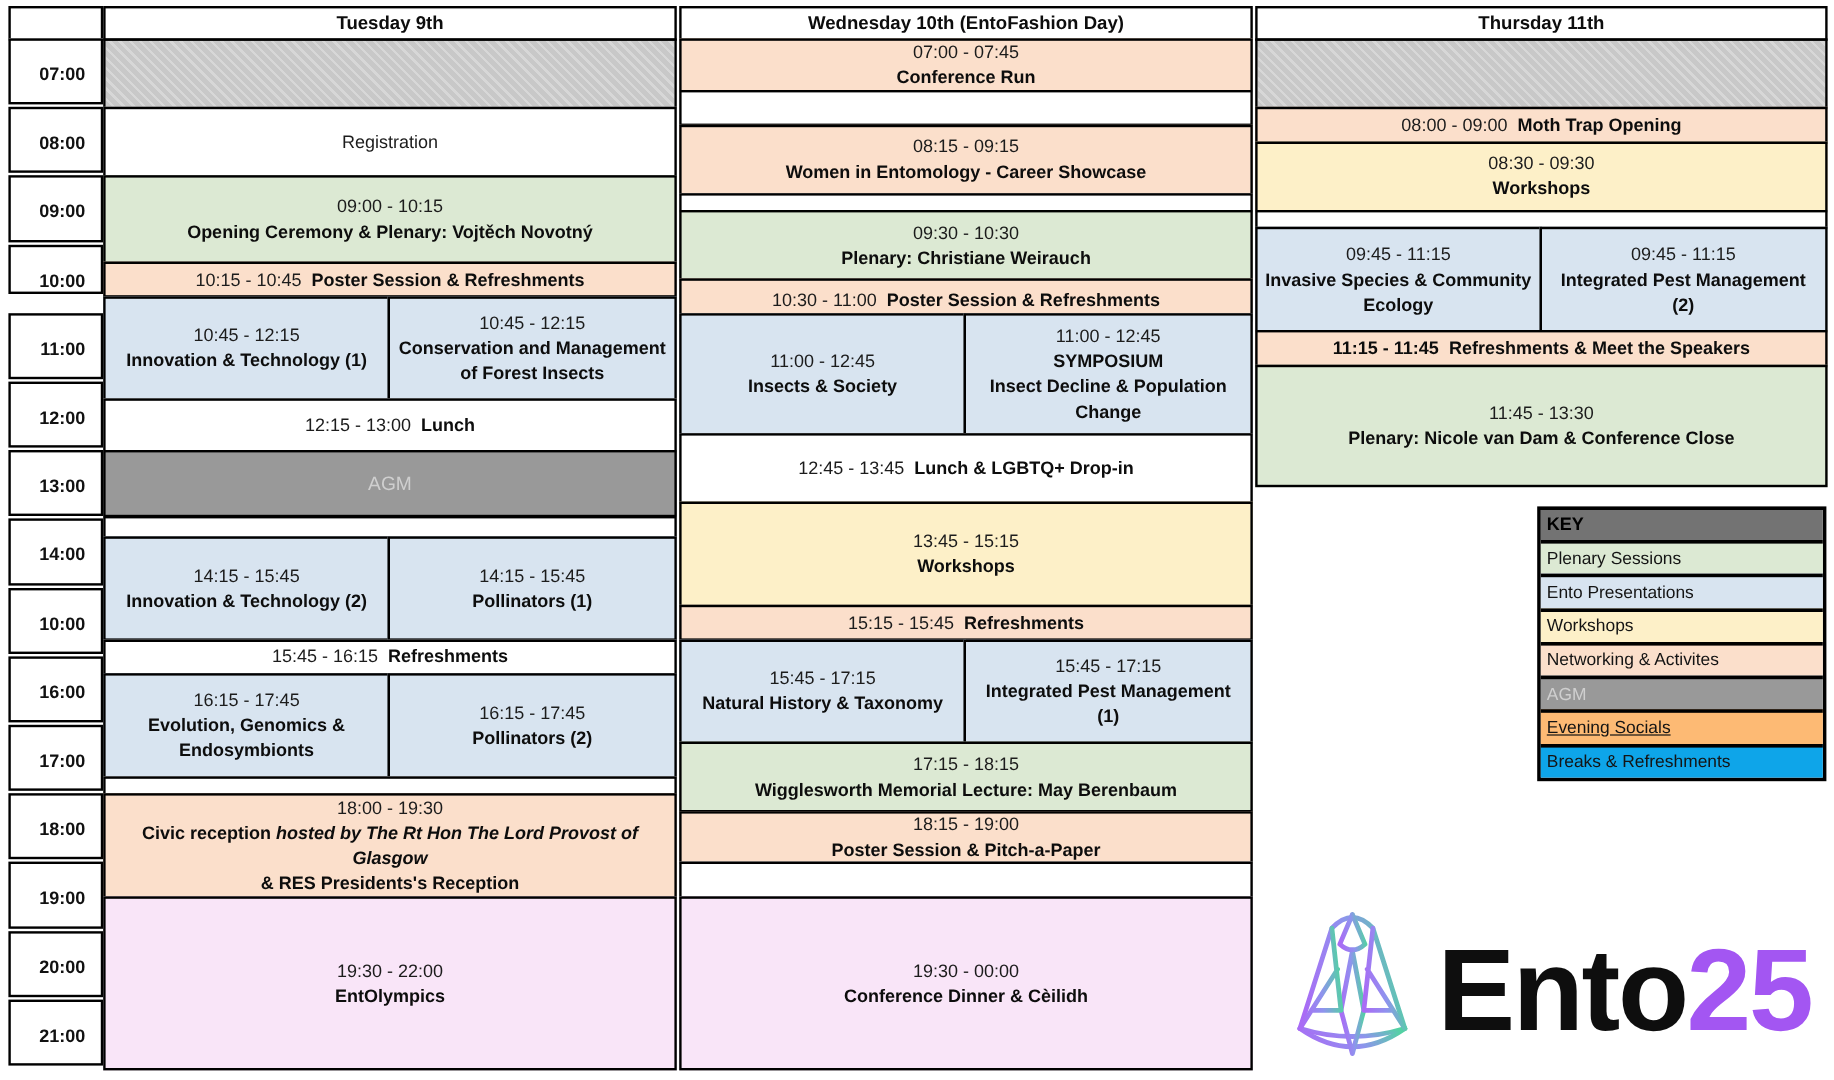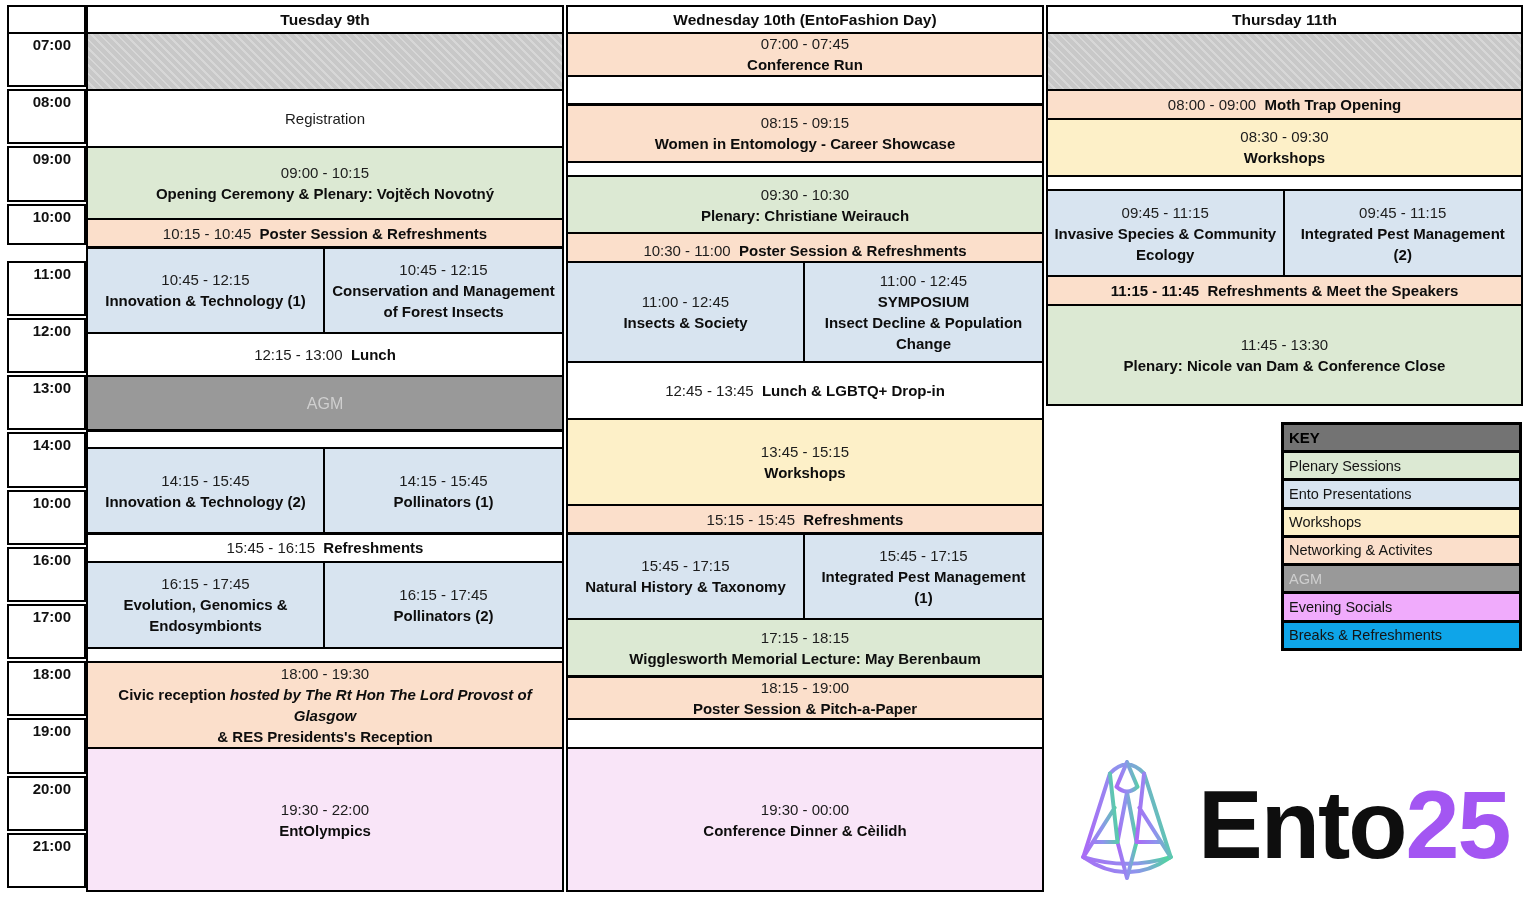--- a/index.html
+++ b/index.html
@@ -5,21 +5,21 @@
   html,body{margin:0;padding:0;background:#ffffff;}
   body{font-family:"Liberation Sans", sans-serif;}
   #sheet{position:relative;width:1528px;height:900px;background:#fff;overflow:hidden;}
 
   
   #time-col{position:absolute;left:7px;top:0;width:79px;height:900px;}
   .time-head{position:absolute;left:0;top:5px;width:100%;height:29px;background:#fff;
              border:2px solid var(--border);box-sizing:border-box;}
   .tcell{position:absolute;left:0;width:100%;background:#fff;border:2px solid var(--border);
          box-sizing:border-box;}
-  .tlabel{font-weight:bold;font-size:15px;color:#111;text-align:right;padding:2px 13px 0 0;}
+  .tlabel{font-weight:bold;font-size:15px;color:#111;text-align:right;padding:20px 13px 0 0;}
 
   
   .day-col{position:absolute;top:0;height:900px;}
   #day-0{left:86px;width:478px;}
   #day-1{left:566px;width:478px;}
   #day-2{left:1046px;width:477px;}
   .day-header{position:absolute;top:5px;left:0;right:0;height:29px;background:#fff;
               border:2px solid var(--border);box-sizing:border-box;display:flex;align-items:center;
               justify-content:center;font-weight:bold;font-size:15.5px;color:#0d0d0d;}
   .events{position:absolute;left:0;right:0;top:0;bottom:0;}
@@ -266,21 +266,21 @@
   </div>
 
   <div id="key-box">
     <div id="key-title">KEY</div>
 
   <div class="key-row" style="background: rgb(220, 233, 211);">Plenary Sessions</div>
       <div class="key-row" style="background: rgb(216, 228, 240);">Ento Presentations</div>
       <div class="key-row" style="background: rgb(253, 240, 200);">Workshops</div>
       <div class="key-row" style="background: rgb(251, 223, 203);">Networking &amp; Activites</div>
       <div class="key-row light" style="background: rgb(153, 153, 153);">AGM</div>
-      <div class="key-row" style="background: #f0abfc;">Evening Socials</div>
+      <div class="key-row" style="background: #fdba74; text-decoration: underline;">Evening Socials</div>
       <div class="key-row" style="background: #0ea5e9;">Breaks &amp; Refreshments</div>
     </div>
 
   <div id="logo">
     <svg viewBox="0 0 120 152" width="114" height="146" aria-hidden="true">
       <defs>
         <linearGradient id="mg" x1="0" y1="0.6" x2="1" y2="0.4">
           <stop offset="0" stop-color="#a96cf5"></stop>
           <stop offset="0.5" stop-color="#8f93ee"></stop>
           <stop offset="1" stop-color="#52d3a2"></stop>

